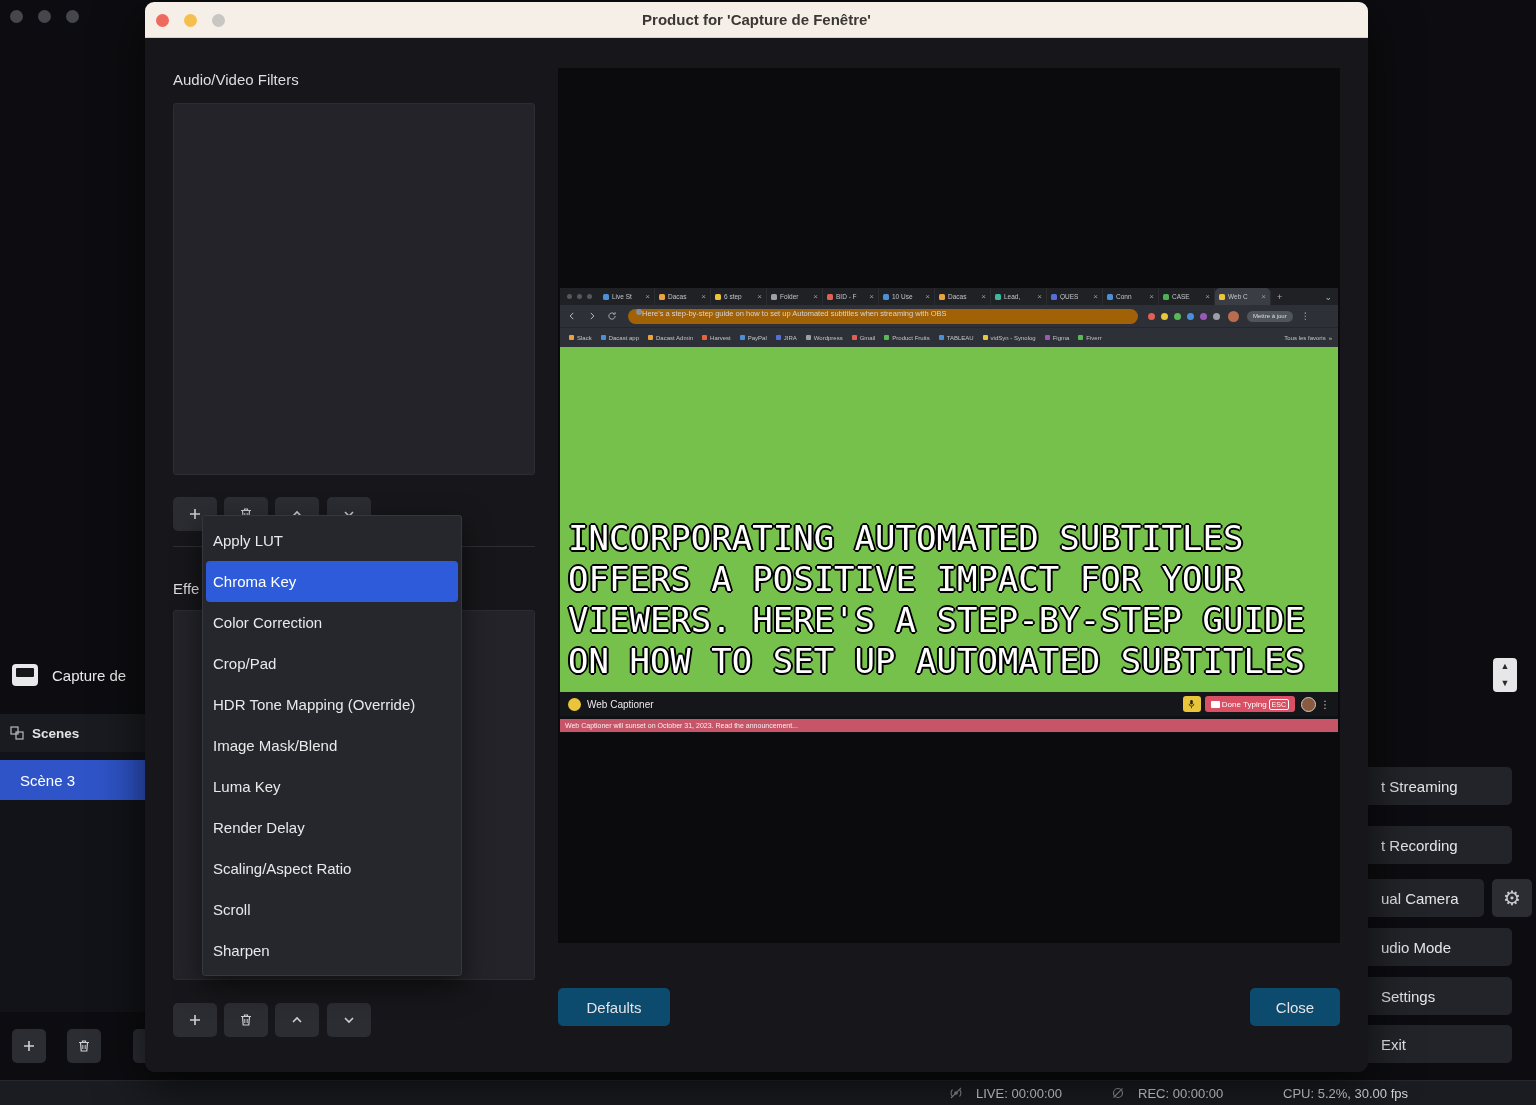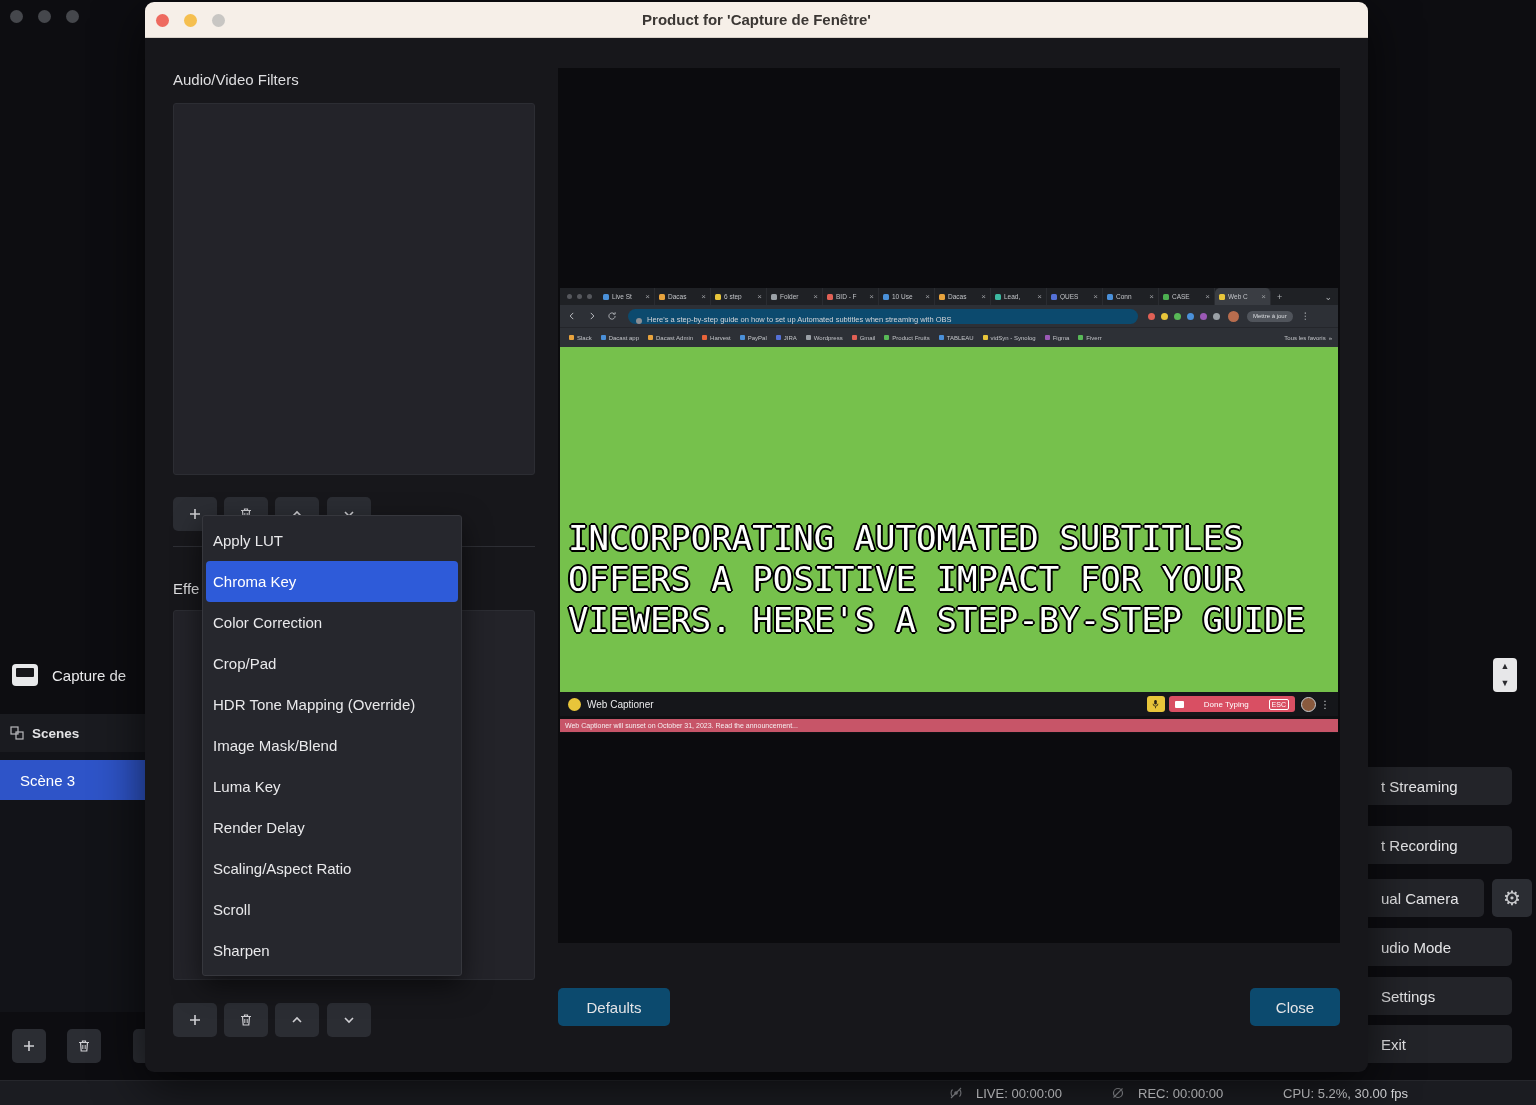--- a/index.html
+++ b/index.html
@@ -46,21 +46,21 @@
   .tdots i{width:5px;height:5px;border-radius:50%;background:#55575c}
   .tab{display:flex;align-items:center;gap:3px;width:56px;height:17px;padding:0 4px;border-right:1px solid #2a2c31;overflow:hidden}
   .tab.active{background:#3a3d43;border-radius:5px 5px 0 0}
   .tab .fav{width:6px;height:6px;border-radius:1.5px;flex:none}
   .tab .tlabel{font-size:6.5px;color:#c2c4c8;white-space:nowrap;overflow:hidden;flex:1}
   .tab .tclose{font-size:8px;color:#9a9ca0;line-height:1}
   .newtab,.tabcaret{font-size:9px;color:#aeb0b4;padding:0 6px;height:17px;display:flex;align-items:center}
   .tabcaret{margin-left:auto}
   .addrbar{position:absolute;left:0;top:17px;width:778px;height:22px;background:#2d3036;display:flex;align-items:center}
   .navico{width:16px;height:16px;margin-left:4px;display:flex;align-items:center;justify-content:center}
-  .urlpill{margin-left:8px;width:510px;height:15px;background:#0c4a6e;border-radius:8px;display:flex;align-items:flex-end;gap:5px;padding:0 8px;overflow:hidden}
+  .urlpill{margin-left:8px;width:510px;height:15px;background:#a16207;border-radius:8px;display:flex;align-items:flex-start;padding:0 8px;overflow:hidden}
   .urlpill .dot{width:6px;height:6px;border-radius:50%;background:#8b8e93;flex:none}
   .urltxt{font-size:7.5px;color:#d2d4d8;white-space:nowrap}
   .extdots{display:flex;gap:6px;margin-left:10px;align-items:center}
   .extdots i{width:7px;height:7px;border-radius:50%}
   .avatar-sm{width:11px;height:11px;border-radius:50%;background:#b86d4e;margin-left:8px}
   .updpill{margin-left:8px;height:11px;background:#50545b;border-radius:6px;display:flex;align-items:center;padding:0 6px;font-size:6px;color:#dcdee1;white-space:nowrap}
   .kebab{margin-left:8px;font-size:9px;color:#c6c8cc}
   .bkbar{position:absolute;left:0;top:39px;width:778px;height:20px;background:#2d3036;border-top:1px solid #24262b;display:flex;align-items:center;overflow:hidden}
   .bk{display:flex;align-items:center;gap:3px;margin-left:9px;flex:none}
   .bk i{width:5px;height:5px;border-radius:1px}
@@ -68,21 +68,21 @@
   .bkright{margin-left:auto;margin-right:6px;display:flex;align-items:center;gap:3px;flex:none}
   .bkright span{font-size:6px;color:#c2c4c8;white-space:nowrap}
   .green{position:absolute;left:0;top:59px;width:851px;height:345px;background:#76c14c}
   .captions{position:absolute;left:8px;top:171px}
   .captions p{font-family:"DejaVu Sans Mono",monospace;font-size:34px;line-height:41px;color:#fff;white-space:nowrap;
     text-shadow:-2px 0 #000,2px 0 #000,0 -2px #000,0 2px #000,-1px -1px #000,1px 1px #000,1px -1px #000,-1px 1px #000}
   .wcbar{position:absolute;left:0;top:404px;width:778px;height:24px;background:#15161a;display:flex;align-items:center}
   .wclogo{width:13px;height:13px;border-radius:50%;background:#e8c53a;margin-left:8px;flex:none}
   .wcname{margin-left:6px;font-size:10px;color:#eaeaec}
   .micbtn{margin-left:auto;width:18px;height:16px;background:#e8c53a;border-radius:3px;display:flex;align-items:center;justify-content:center}
-  .donebtn{margin-left:4px;height:16px;background:#d94f63;border-radius:3px;display:flex;align-items:center;gap:20px;padding:0 6px}
+  .donebtn{margin-left:4px;height:16px;background:#d94f63;border-radius:3px;display:flex;align-items:center;gap:2px;padding:0 6px}
   .donebtn .cam{width:9px;height:7px;background:#fff;border-radius:1px}
   .donebtn .dt{font-size:8px;color:#fff;white-space:nowrap}
   .donebtn .esc{font-size:7px;color:#fff;border:1px solid #fff;border-radius:2px;padding:0 2px;line-height:9px}
   .wcavatar{margin-left:6px;width:15px;height:15px;border-radius:50%;background:#8a5a3e;border:1px solid #caccd0}
   .wckebab{margin:0 8px 0 4px;font-size:10px;color:#cfd1d5}
   .wcgap{position:absolute;left:0;top:428px;width:778px;height:3px;background:#0f1013}
   .banner{position:absolute;left:0;top:431px;width:778px;height:13px;background:#c75568;display:flex;align-items:center}
   .banner span{font-size:7px;color:#f7eef0;margin-left:5px;white-space:nowrap}
   svg{display:block}
 </style>
@@ -384,20 +384,21 @@
       <div class="bkright">
         <span>Tous les favoris</span>
         <span style="font-size:6px;color:#c2c4c8">»</span>
       </div>
     </div>
     <div class="green">
       <div class="captions">
           <p>INCORPORATING AUTOMATED SUBTITLES</p>
           <p>OFFERS A POSITIVE IMPACT FOR YOUR</p>
           <p>VIEWERS. HERE'S A STEP-BY-STEP GUIDE</p>
+          <p>ON HOW TO SET UP AUTOMATED SUBTITLES</p>
         </div>
     </div>
     <div class="wcbar">
       <span class="wclogo"></span>
       <span class="wcname">Web Captioner</span>
       <span class="micbtn">
         <svg width="9" height="11" viewBox="0 0 12 14">
             <rect x="4.3" y="1" width="3.4" height="6" rx="1.7" fill="#2b2417"></rect>
             <path d="M2.8 6a3.2 3.2 0 0 0 6.4 0M6 9.5V12" stroke="#2b2417" stroke-width="1.1" fill="none"></path>
           </svg>

